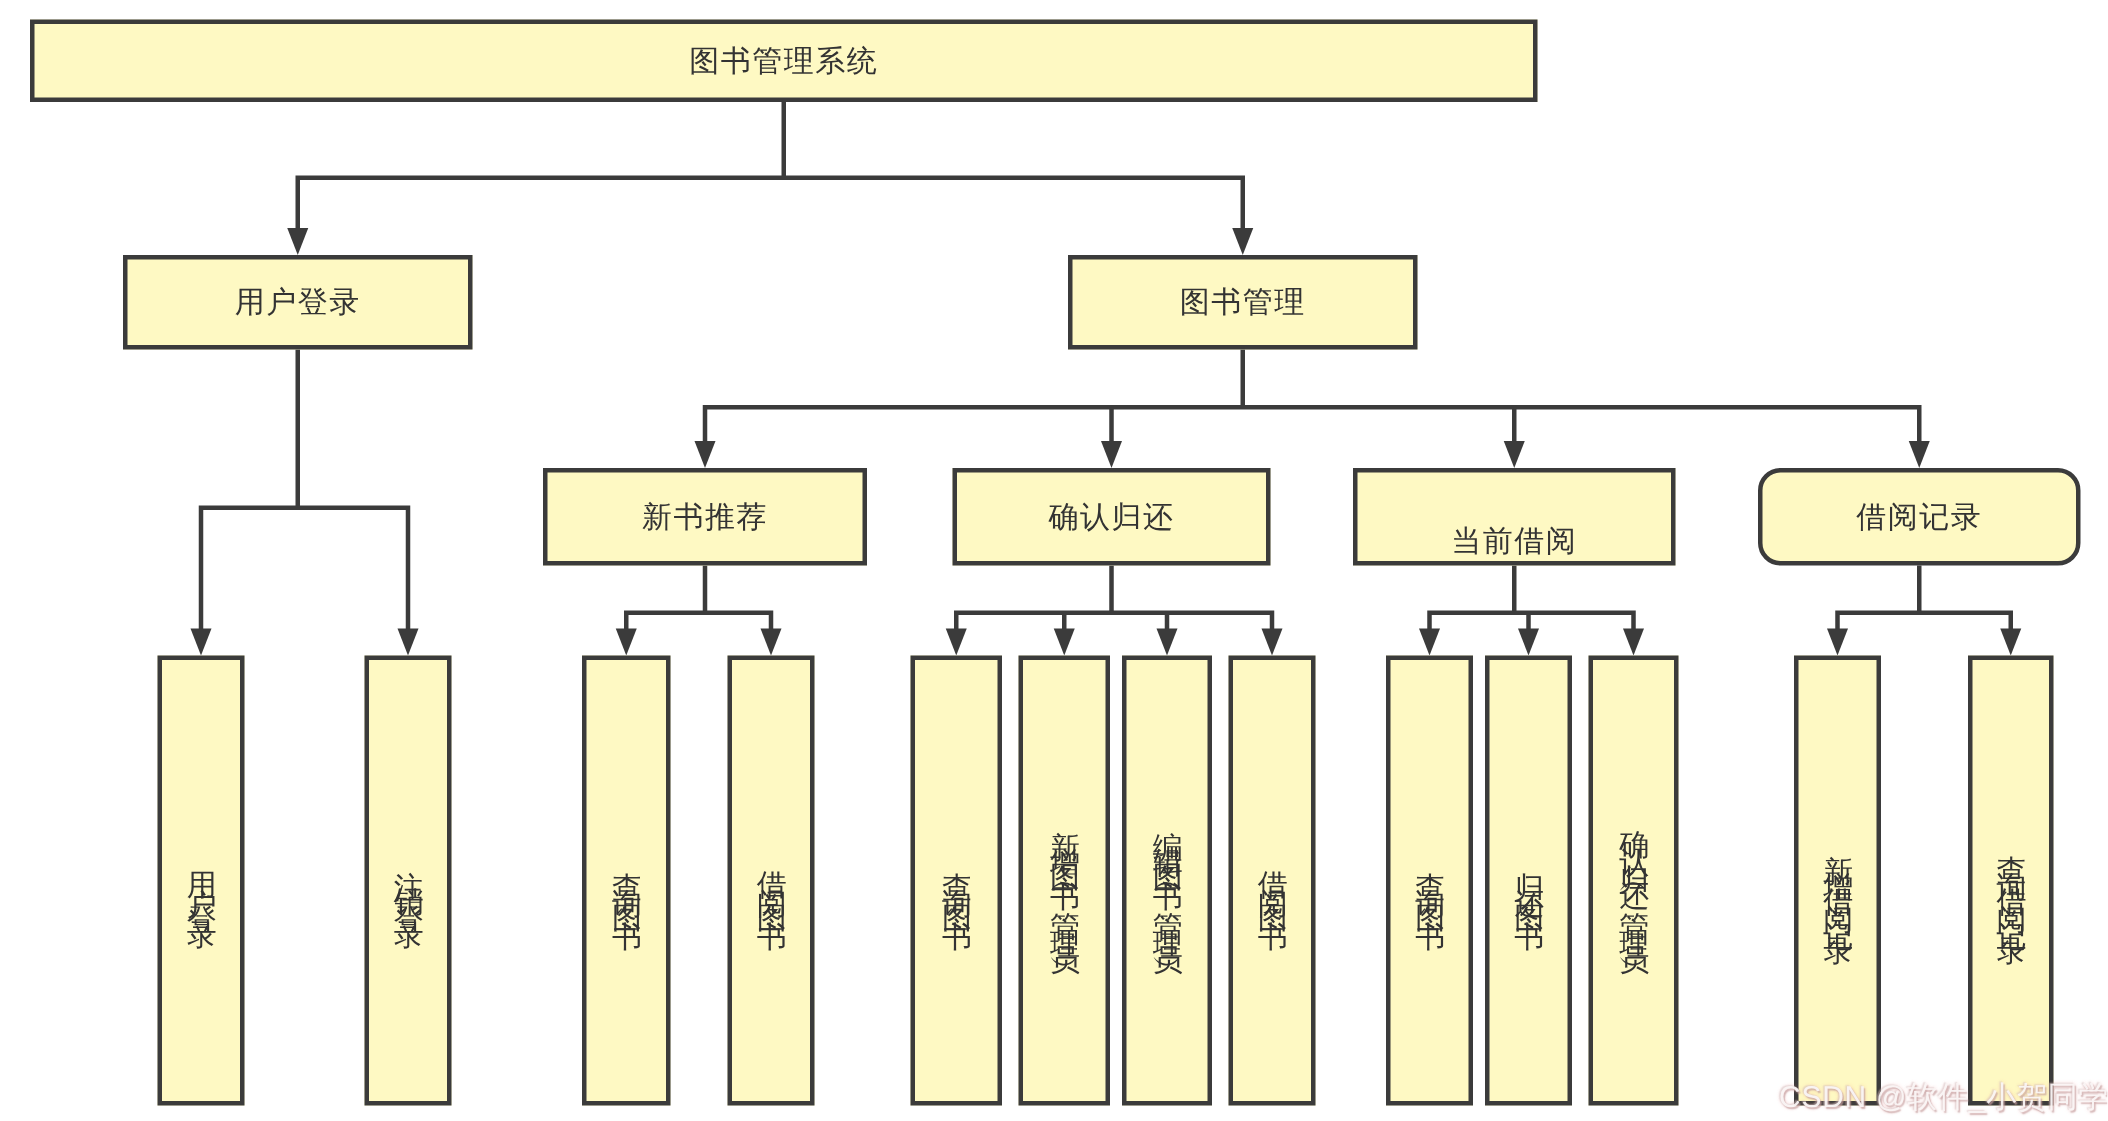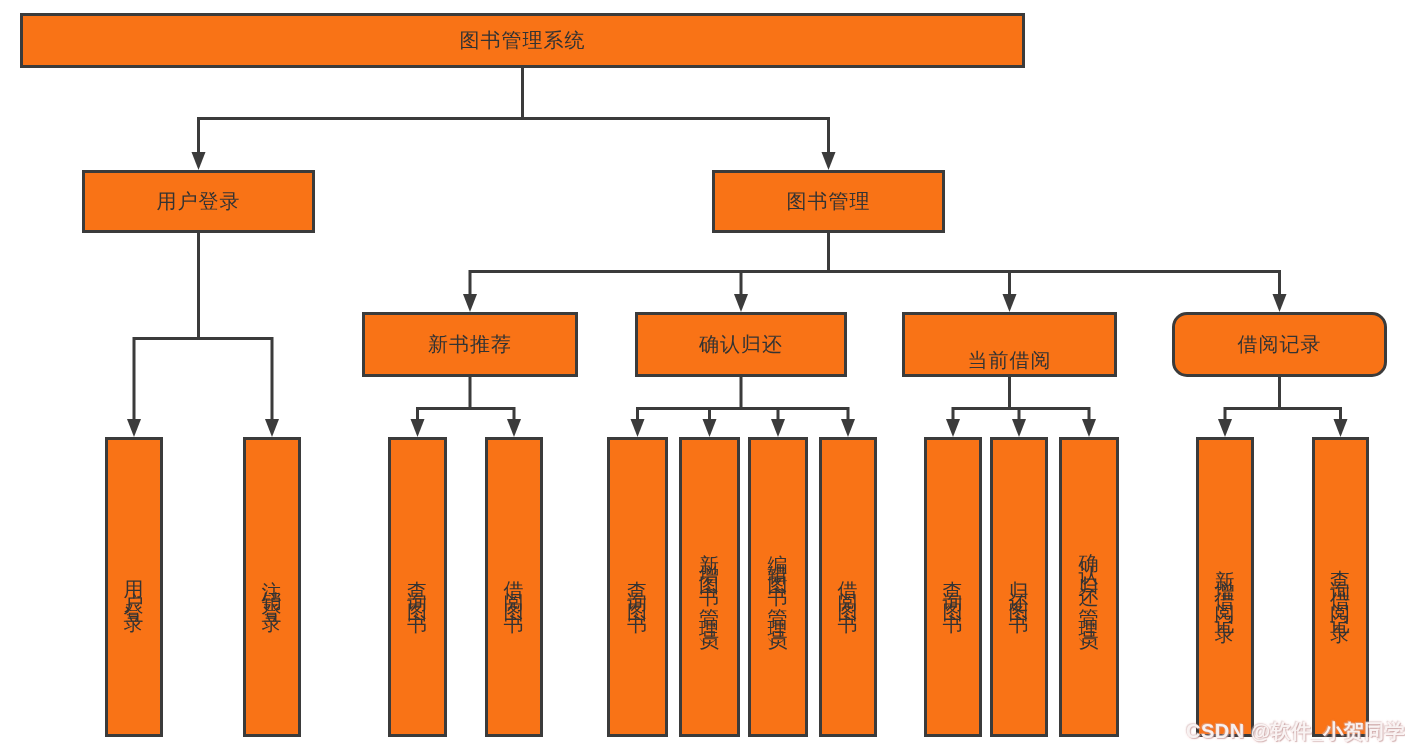--- a/index.html
+++ b/index.html
@@ -14,21 +14,21 @@
   }
   #connector-layer {
     position: absolute;
     left: 0; top: 0;
     width: 1405px; height: 747px;
   }
   .node {
     position: absolute;
     box-sizing: border-box;
     border: 3px solid #3b3b3b;
-    background: #f97316;
+    background: #fef9c3;
     display: flex;
     align-items: center;
     justify-content: center;
     font-size: 20px;
     color: #333333;
     letter-spacing: 1px;
   }
   .vnode { padding: 4px 0; }
   .vtext {
     writing-mode: vertical-rl;
@@ -43,21 +43,20 @@
     left: 1186px;
     top: 718px;
     font-size: 20px;
     letter-spacing: 0.5px;
     color: rgba(250, 246, 246, 0.95);
     text-shadow:
       1px 1px 1px rgba(196, 158, 158, 0.75),
       -1px -1px 1px rgba(210, 190, 190, 0.55),
       0 0 3px rgba(255, 120, 120, 0.28);
     white-space: nowrap;
-    font-weight: bold;
   }
 </style>
 </head>
 <body>
 
 <div id="canvas">
 
   <svg id="connector-layer" viewBox="0 0 1405 747" xmlns="http://www.w3.org/2000/svg">
     <g stroke="#3b3b3b" stroke-width="3" fill="none">
       <path d="M522.5 68 V118.5 M197 118.5 H830 M198.5 117 V154 M828.5 117 V154"></path>

